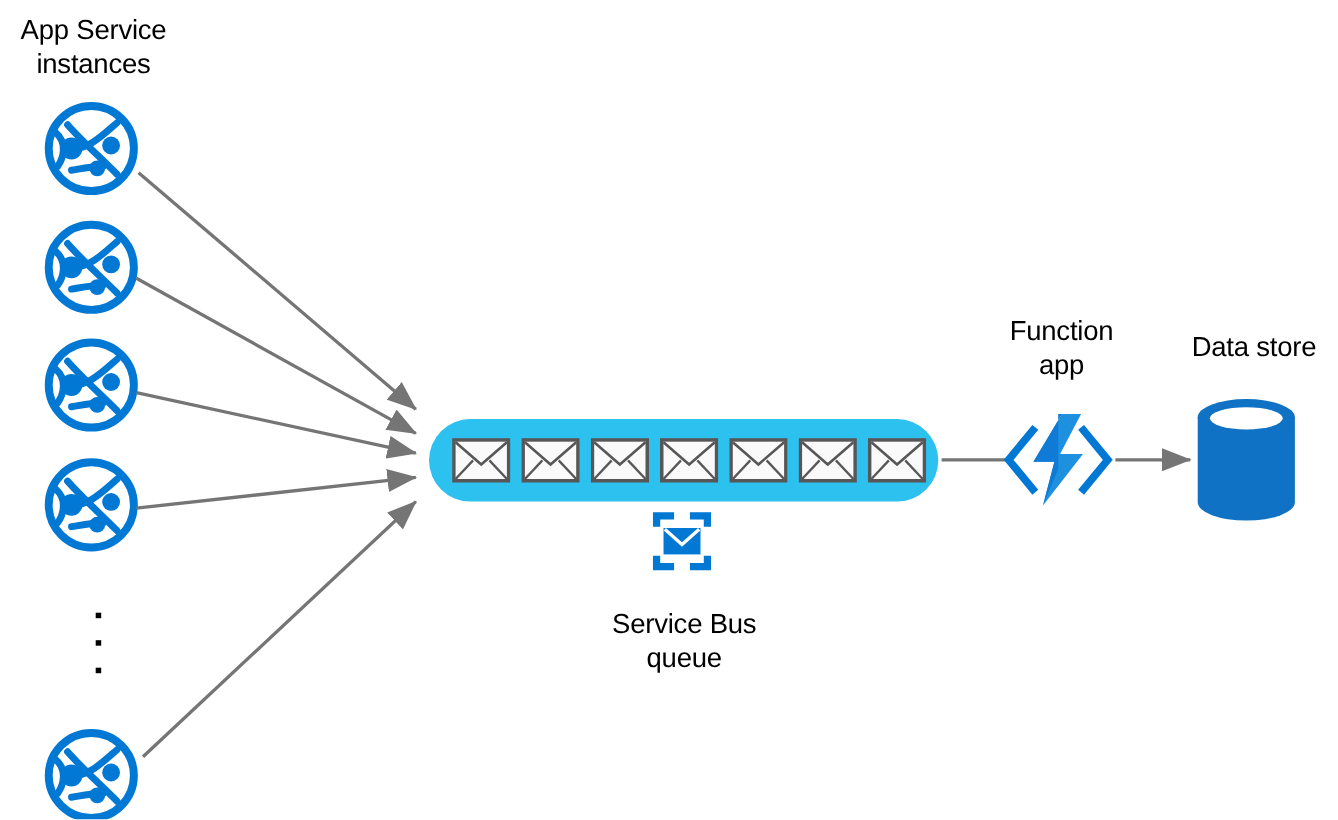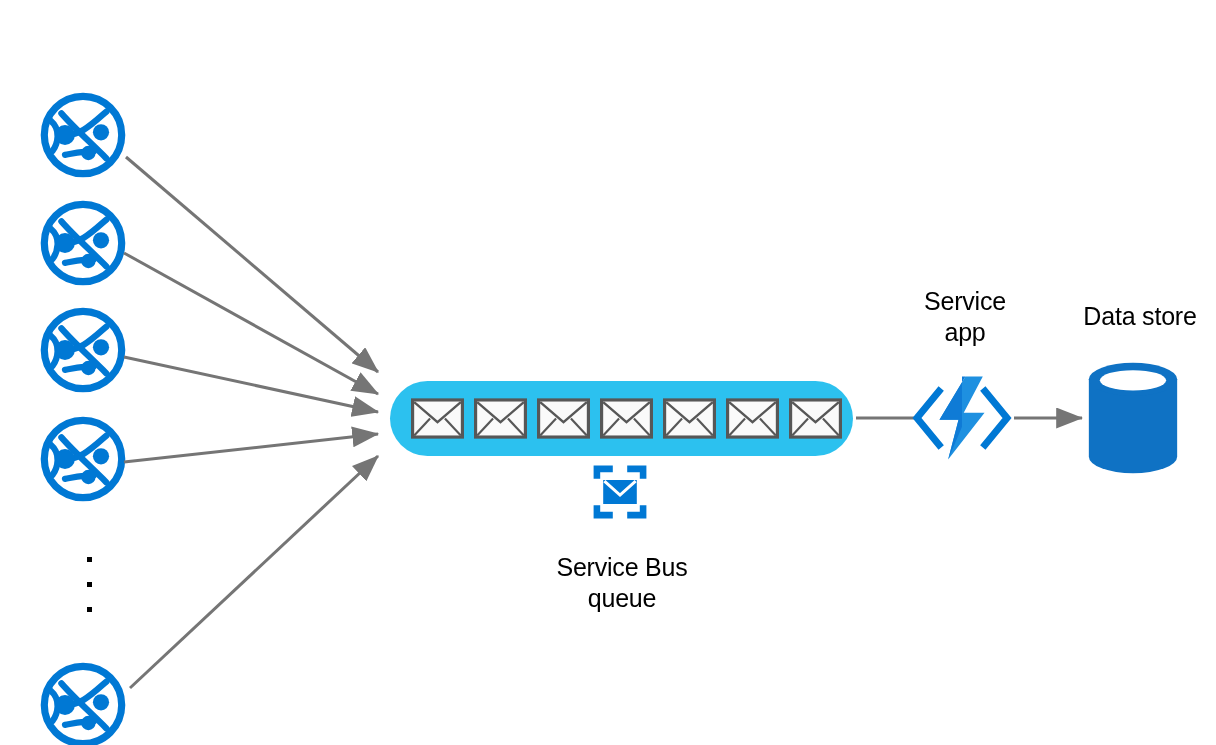--- a/index.html
+++ b/index.html
@@ -152,22 +152,24 @@
 
     <line x1="856" y1="418" x2="918" y2="418" stroke="#757575" stroke-width="3"></line>
 
     <use href="#sym-function-app" x="910" y="371" width="104" height="94"></use>
 
     <line x1="1014" y1="418" x2="1082" y2="418" stroke="#757575" stroke-width="3" marker-end="url(#arrowhead-gray)"></line>
 
     <use href="#sym-database" x="1087" y="362" width="92" height="112"></use>
   </svg>
 
+  <div class="diagram-label" id="label-app-service">App Service
+instances</div>
 
   <div class="diagram-label" id="label-service-bus">Service Bus
 queue</div>
 
-  <div class="diagram-label" id="label-function-app">Service
+  <div class="diagram-label" id="label-function-app">Function
 app</div>
 
   <div class="diagram-label" id="label-data-store">Data store</div>
 
 </div>
 
 </body></html>

